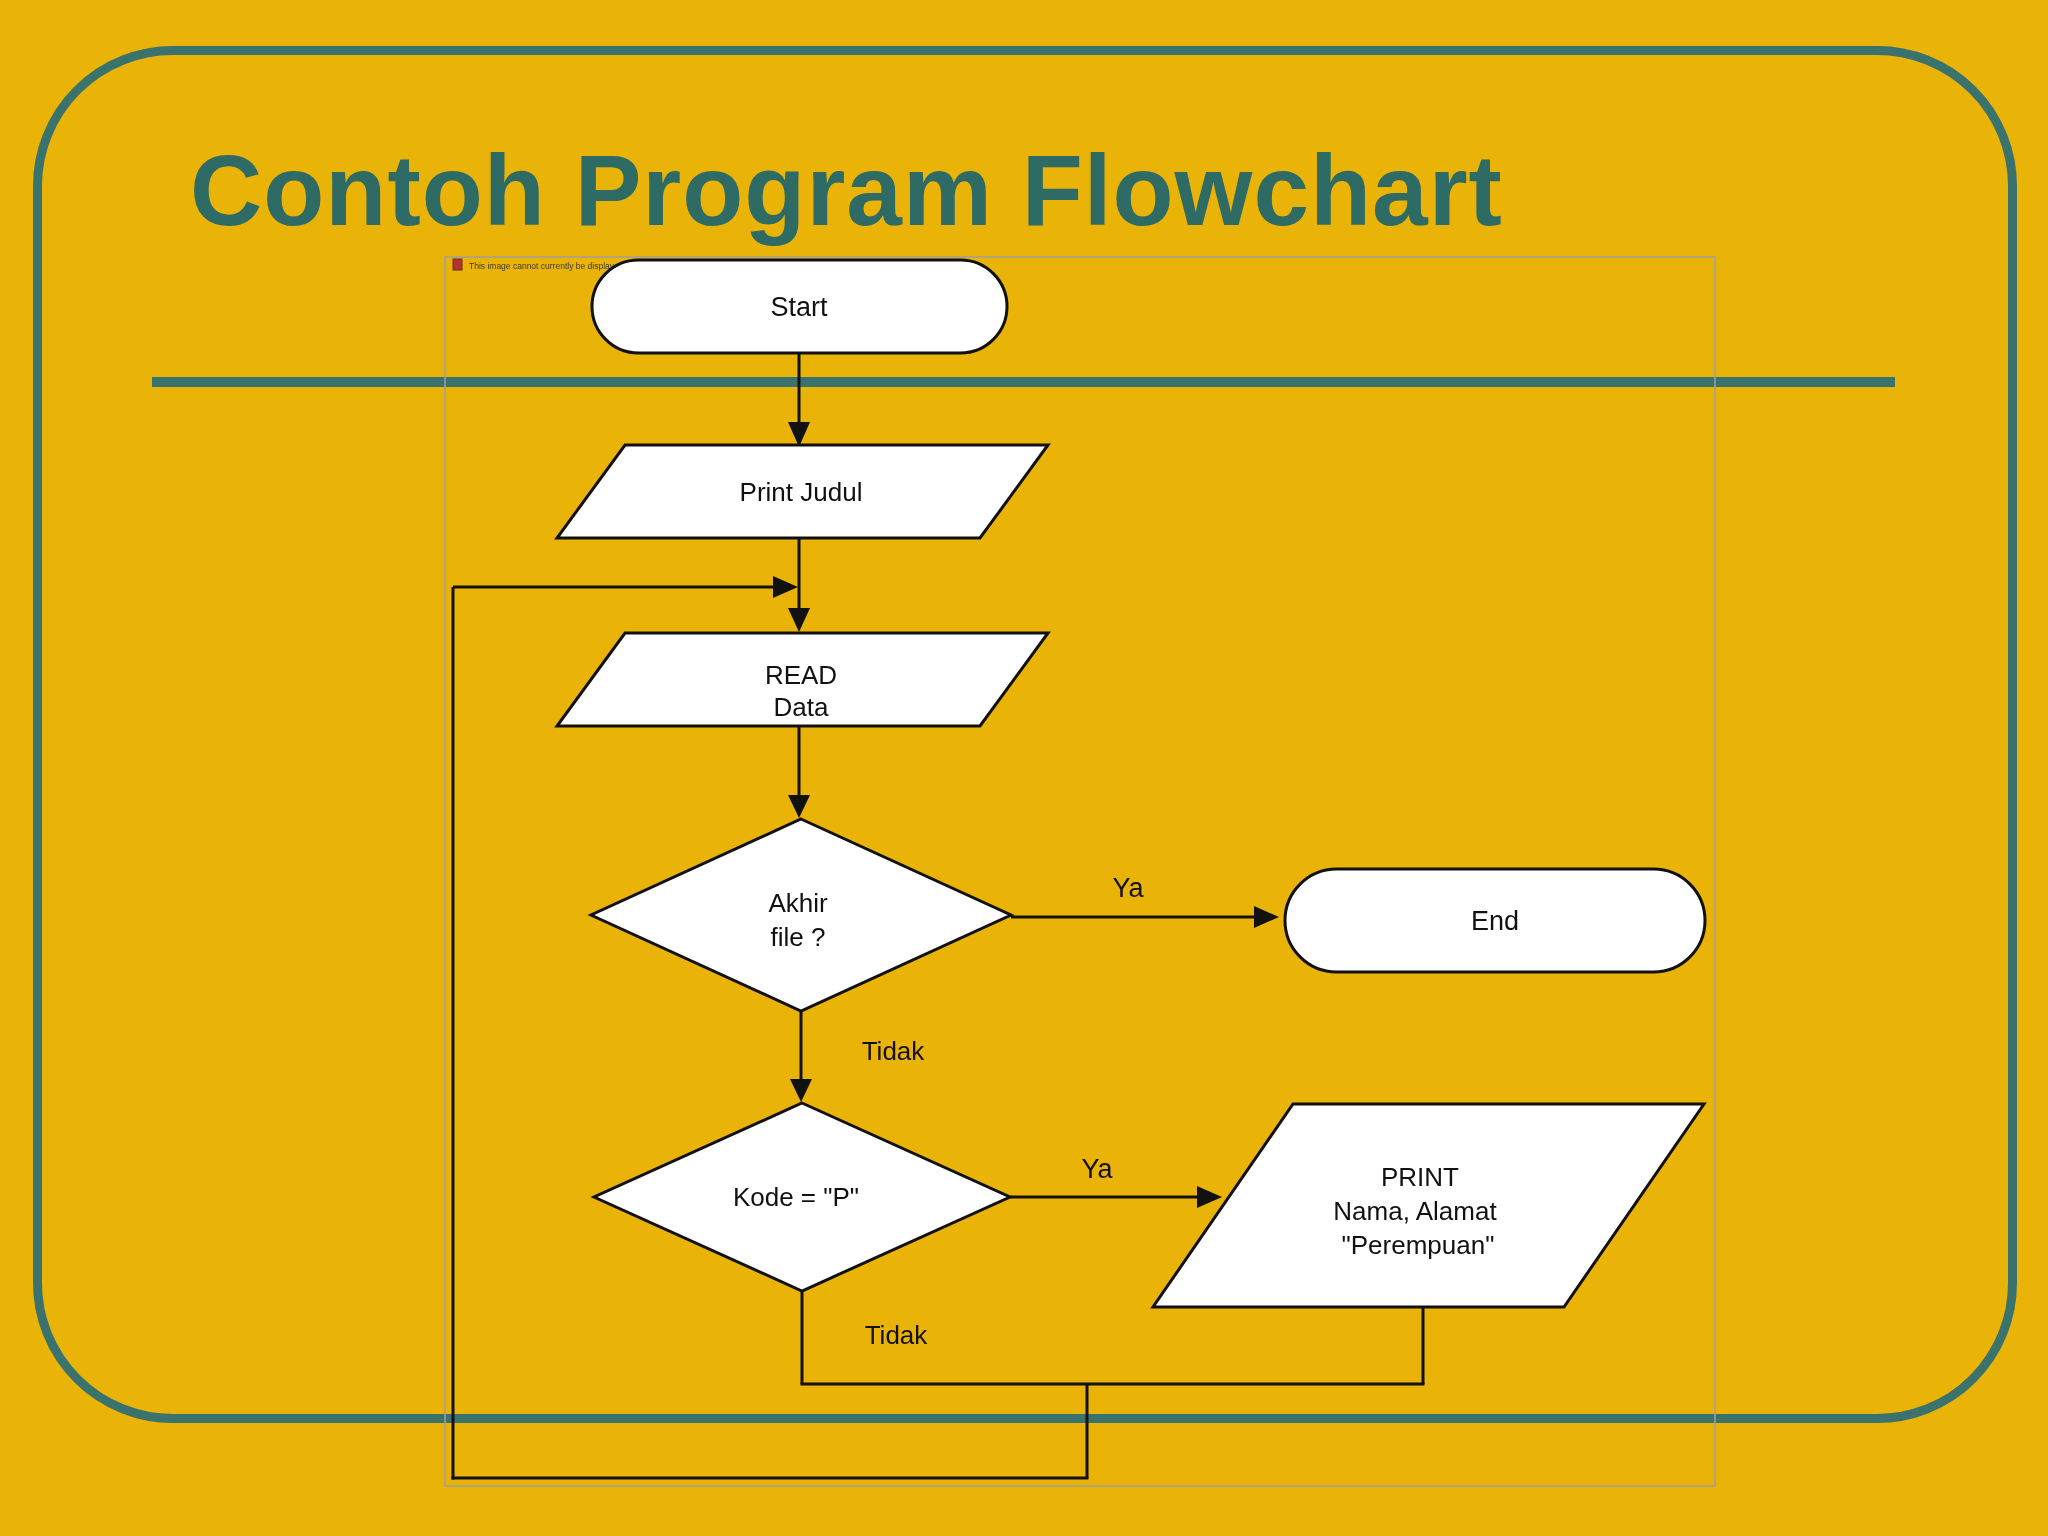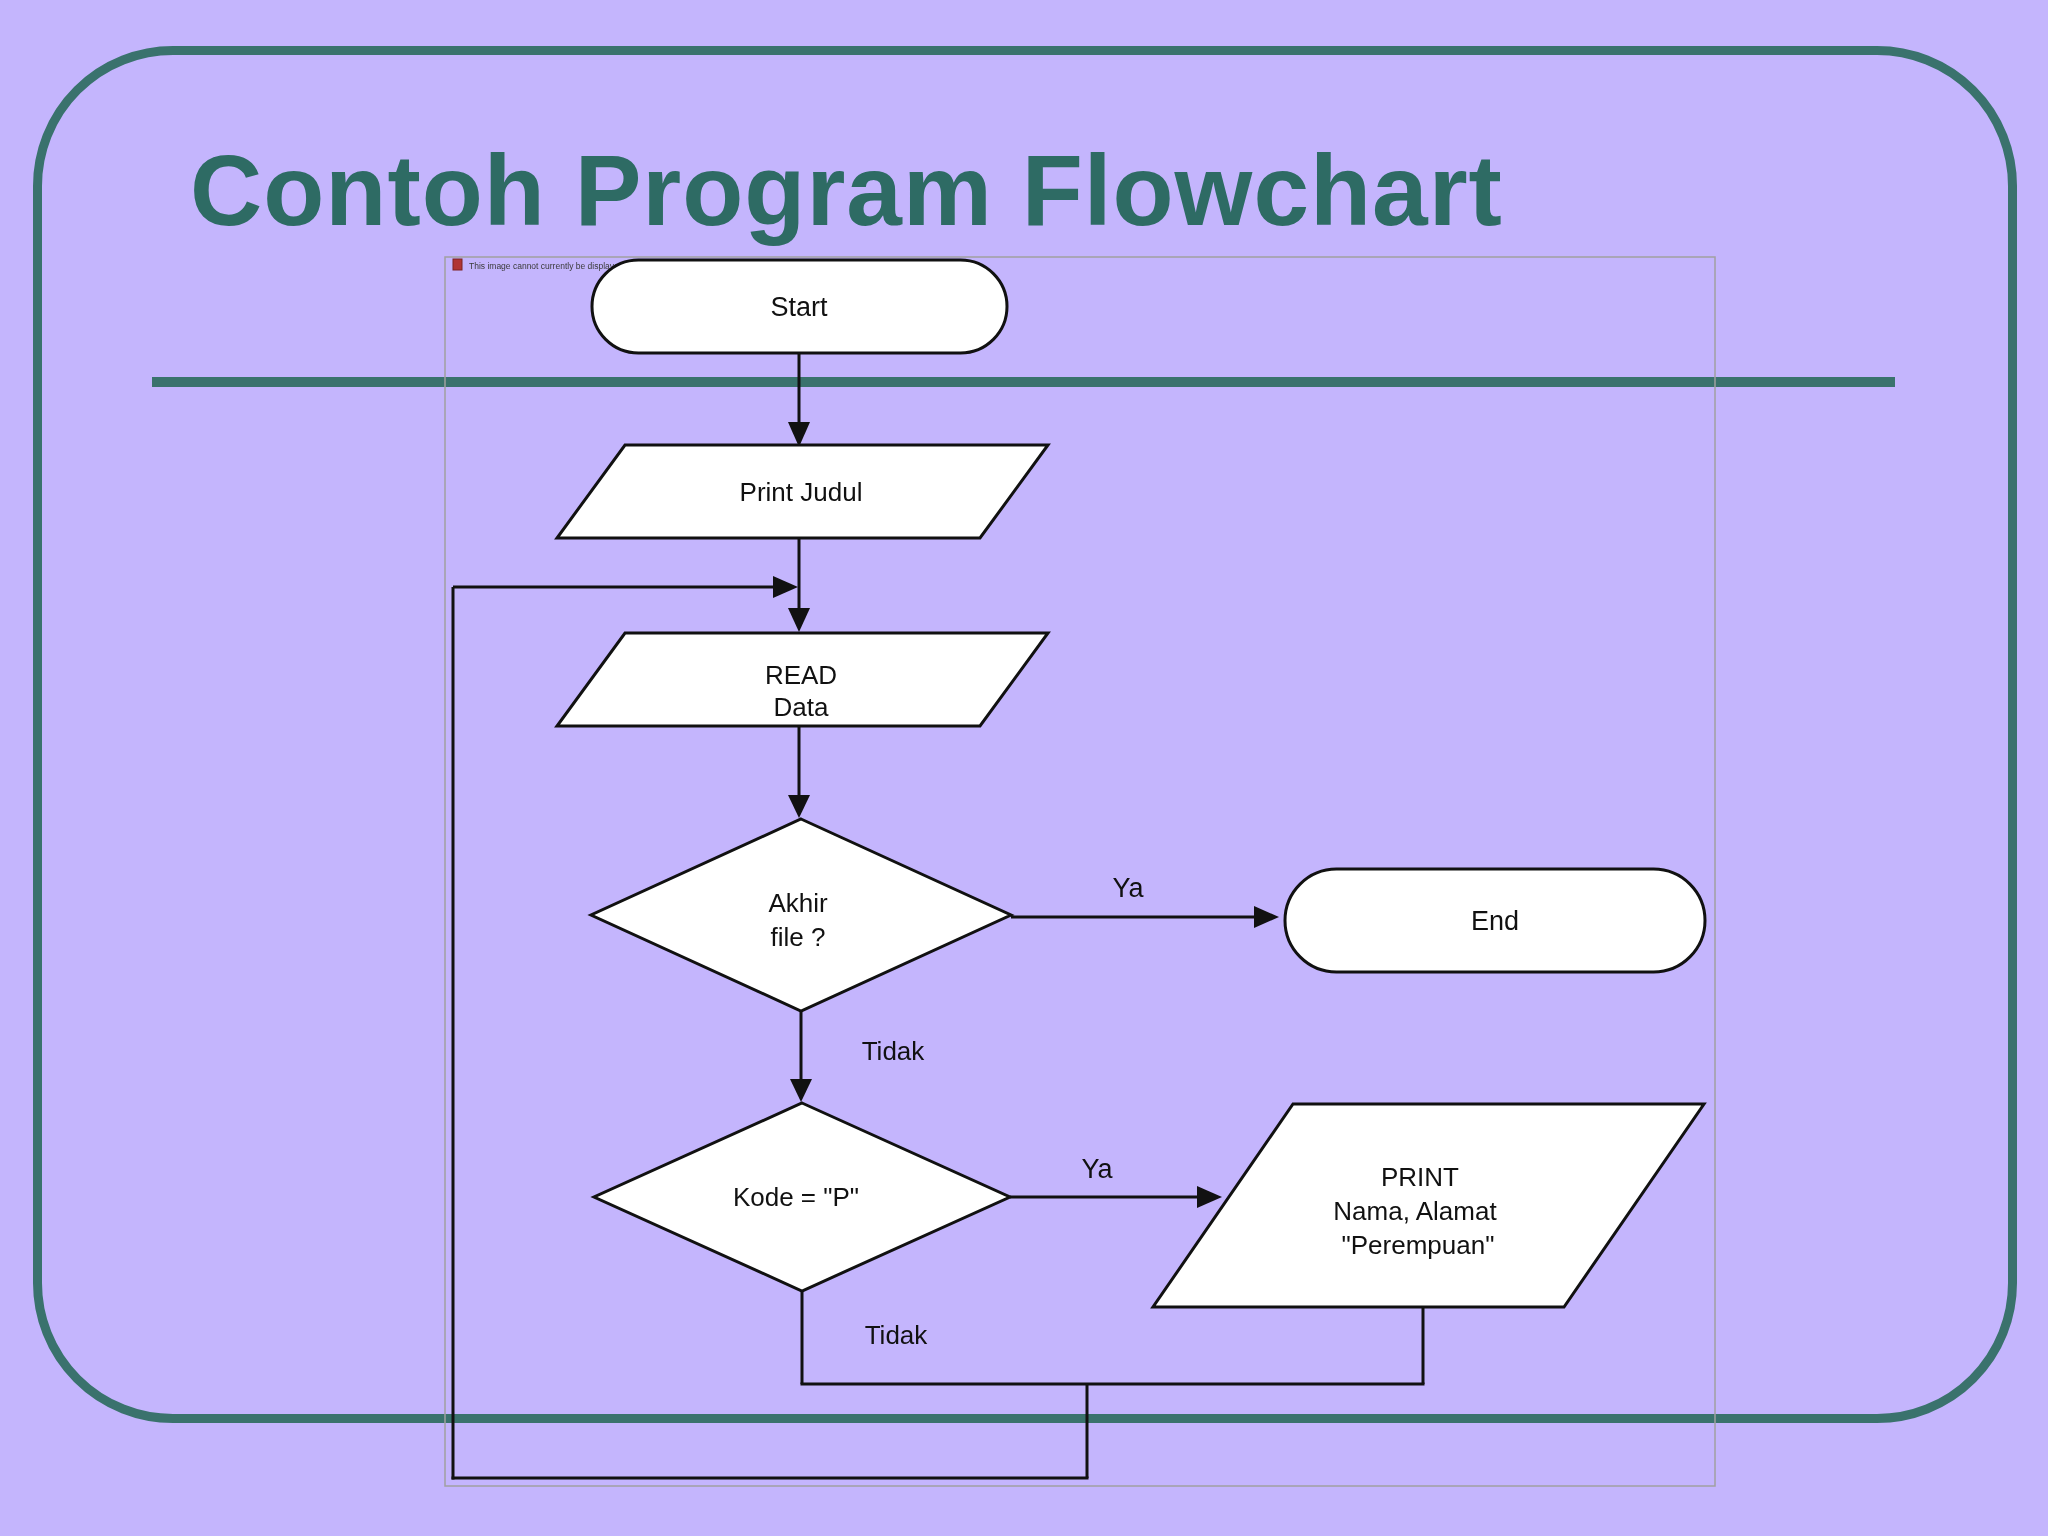--- a/index.html
+++ b/index.html
@@ -1,16 +1,16 @@
 <!DOCTYPE html>
 <html><head>
 <meta charset="utf-8">
 <style>
   html,body{margin:0;padding:0;background:#ffffff;}
-  .stage{position:relative;width:2048px;height:1536px;background:#c4b5fd;overflow:hidden;
+  .stage{position:relative;width:2048px;height:1536px;background:#eab308;overflow:hidden;
          font-family:"Liberation Sans",sans-serif;}
   .slide-border{position:absolute;left:33px;top:46px;width:1984px;height:1377px;
          border:9px solid #3A726D;border-radius:140px;box-sizing:border-box;}
   .page-title{position:absolute;left:190px;top:140px;font-size:100px;line-height:1;
          font-weight:bold;letter-spacing:1px;color:#2E6B64;white-space:nowrap;}
   .divider-rule{position:absolute;left:152px;top:377px;width:1743px;height:10px;background:#3A726D;}
   svg.flow{position:absolute;left:0;top:0;}
   .shape{fill:#ffffff;stroke:#111111;stroke-width:3px;}
   .conn{stroke:#111111;stroke-width:3px;fill:none;}
   .head{fill:#111111;stroke:none;}

